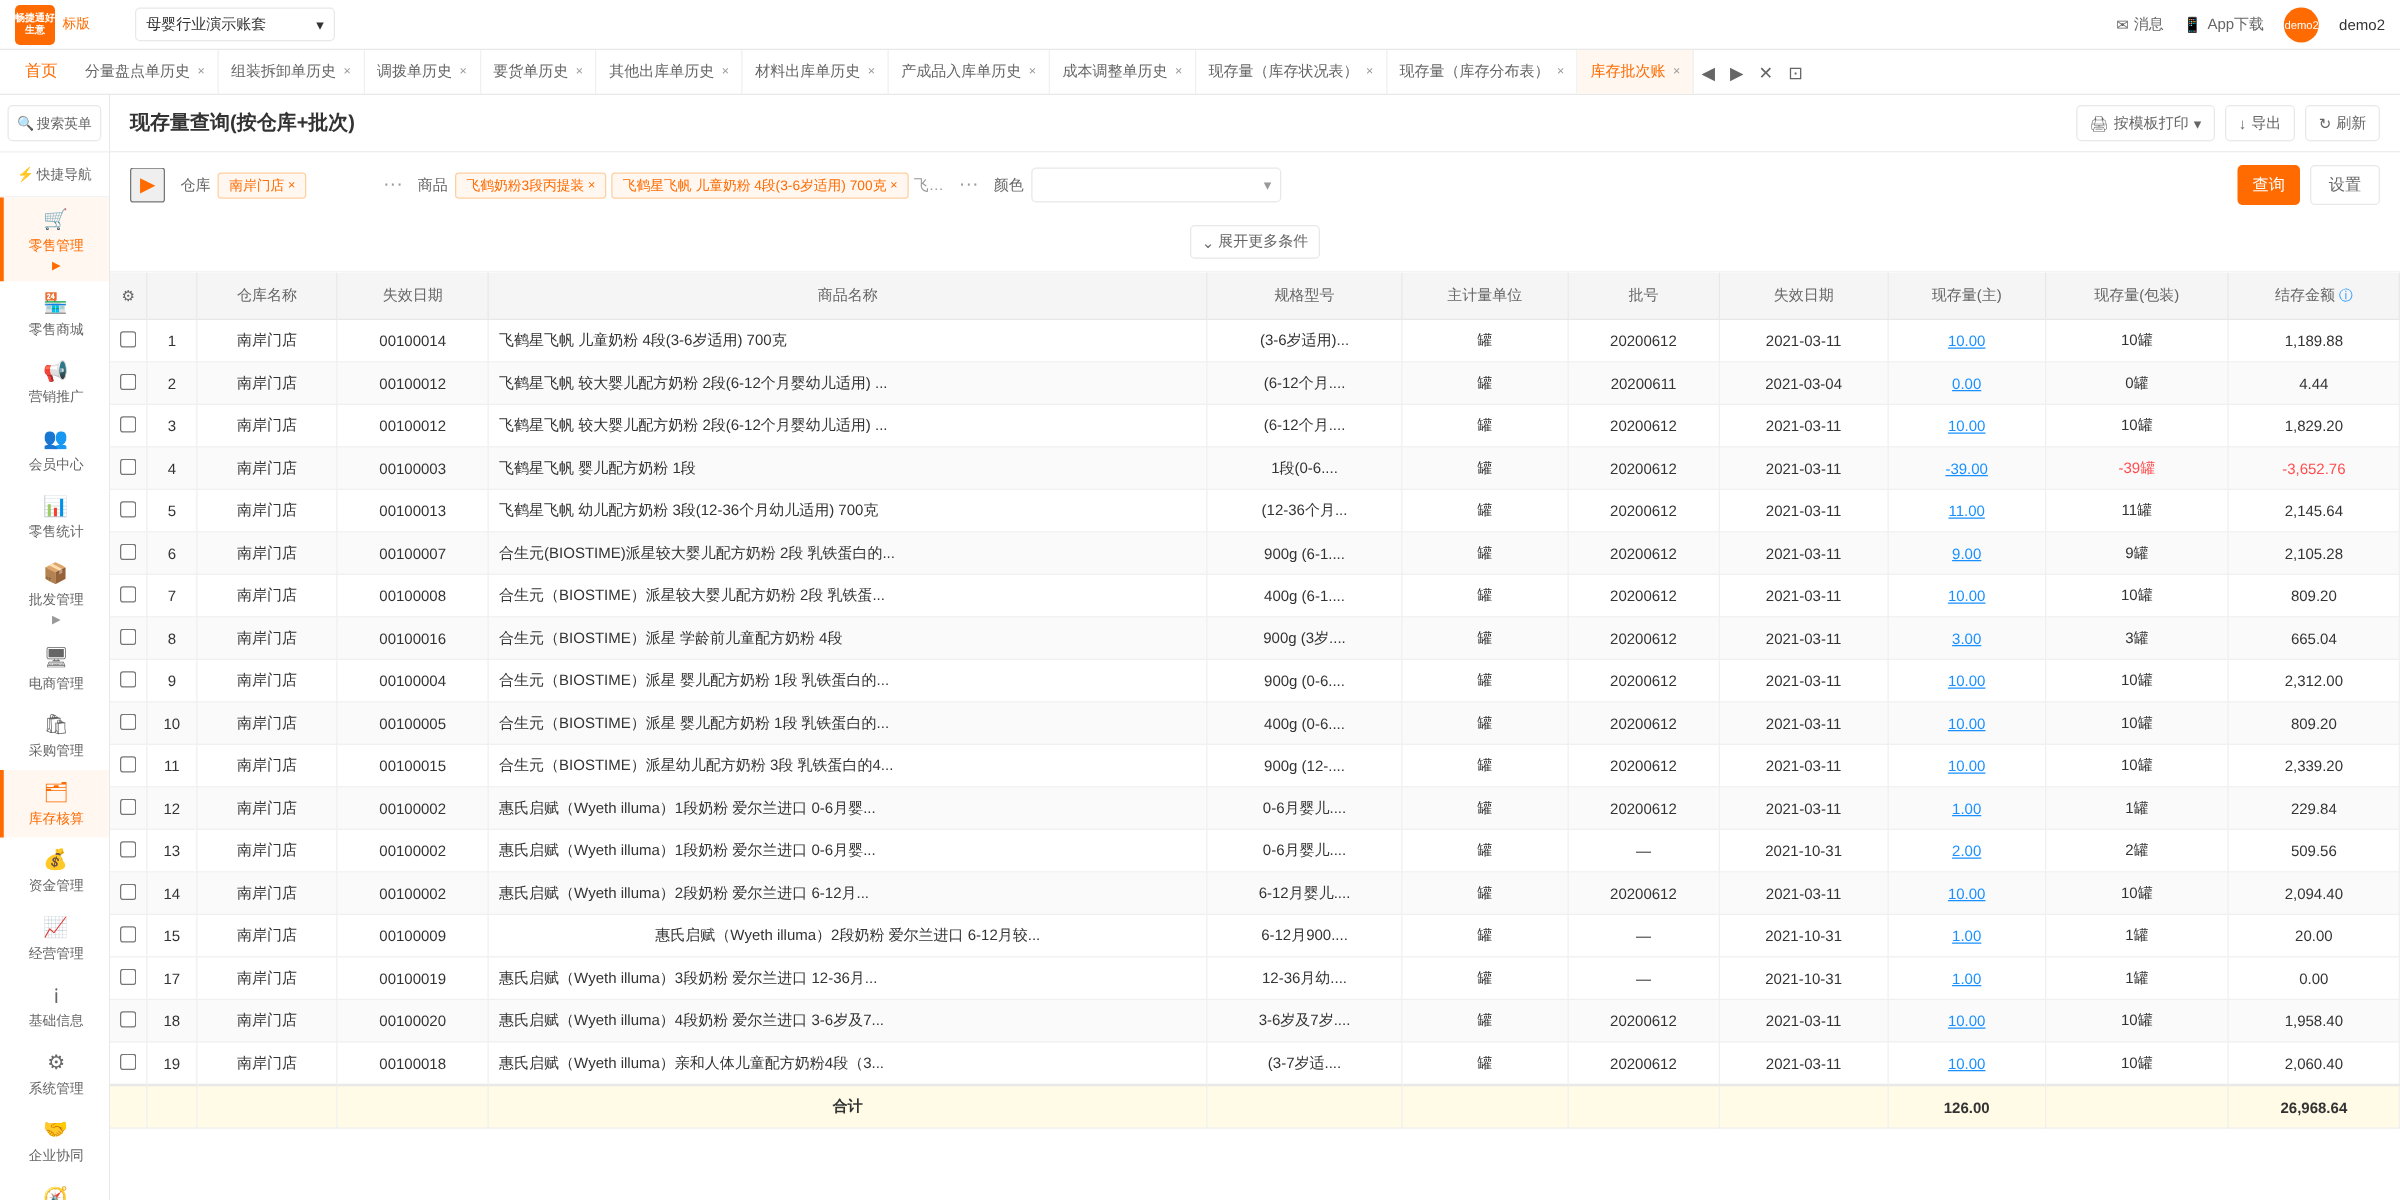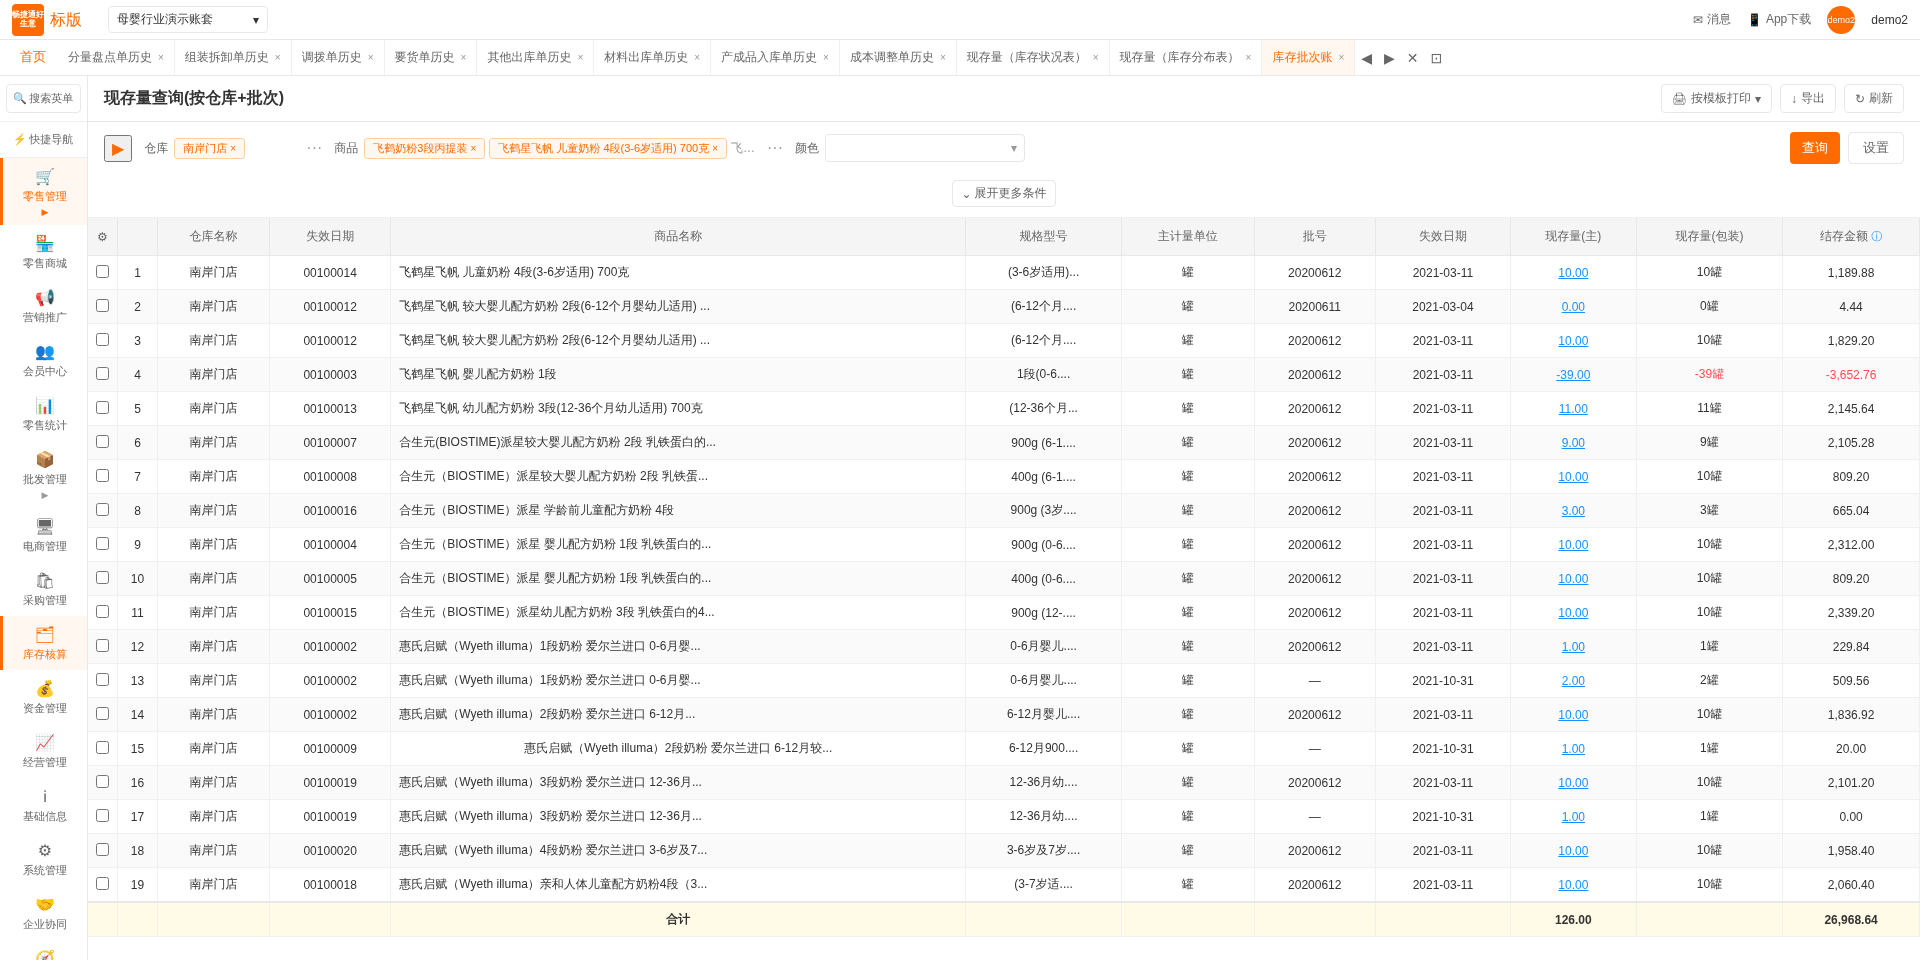--- a/index.html
+++ b/index.html
@@ -2,21 +2,21 @@
 <html><head>
   <meta charset="utf-8">
   <style>
     * { box-sizing: border-box; margin: 0; padding: 0; }
     body { font-family: 'Microsoft YaHei', Arial, sans-serif; font-size: 12px; background: #f5f5f5; color: #333; width: 1920px; min-height: 960px; overflow-x: hidden; }
 
     
     .top-bar { height: 40px; background: #fff; display: flex; align-items: center; border-bottom: 1px solid #e8e8e8; padding: 16px 12px; gap: 8px; }
     .logo-area { display: flex; align-items: center; gap: 6px; width: 88px; }
     .logo-icon { width: 32px; height: 32px; background: #ff6b00; border-radius: 4px; display: flex; align-items: center; justify-content: center; color: #fff; font-size: 10px; font-weight: bold; }
-    .logo-text { font-size: 16px; color: #ff6b00; line-height: 1.2; }
+    .logo-text { font-size: 11px; color: #ff6b00; line-height: 1.2; }
     .industry-select { display: flex; align-items: center; gap: 2px; padding: 4px 8px; border: 1px solid #e8e8e8; border-radius: 4px; cursor: pointer; font-size: 12px; color: #333; min-width: 160px; }
     .top-bar-right { margin-left: auto; display: flex; align-items: center; gap: 16px; }
     .top-action { display: flex; align-items: center; gap: 4px; cursor: pointer; color: #666; font-size: 12px; }
     .user-avatar { width: 28px; height: 28px; border-radius: 50%; background: #ff6b00; display: flex; align-items: center; justify-content: center; color: #fff; font-size: 11px; }
 
     
     .tab-bar { height: 36px; background: #fff; display: flex; align-items: center; border-bottom: 1px solid #e8e8e8; padding: 0 0 0 8px; overflow: hidden; }
     .tab-home { padding: 0 12px; height: 36px; display: flex; align-items: center; color: #ff6b00; font-size: 13px; cursor: pointer; border-bottom: 2px solid transparent; }
     .tab-item { padding: 0 10px; height: 36px; display: flex; align-items: center; gap: 4px; color: #666; font-size: 12px; cursor: pointer; border-right: 1px solid #f0f0f0; white-space: nowrap; }
     .tab-item .close-x { color: #999; font-size: 10px; margin-left: 2px; }
@@ -514,50 +514,36 @@
     <td>14</td>
     <td>南岸门店</td>
     <td>00100002</td>
     <td style="text-align:left;">惠氏启赋（Wyeth illuma）2段奶粉 爱尔兰进口 6-12月...</td>
     <td>6-12月婴儿....</td>
     <td>罐</td>
     <td>20200612</td>
     <td>2021-03-11</td>
     <td class="text-blue ">10.00</td>
     <td class="">10罐</td>
-    <td class="">1,836.92</td>
+    <td class="">2,094.40</td>
   </tr>
             <tr>
     <td><input type="checkbox" style=""></td>
     <td>15</td>
     <td>南岸门店</td>
     <td>00100009</td>
     <td style="text-align:center;">惠氏启赋（Wyeth illuma）2段奶粉 爱尔兰进口 6-12月较...</td>
     <td>6-12月900....</td>
     <td>罐</td>
     <td>—</td>
     <td>2021-10-31</td>
     <td class="text-blue ">1.00</td>
     <td class="">1罐</td>
     <td class="">20.00</td>
   </tr>
-            <tr class="row-even">
-    <td><input type="checkbox" style=""></td>
-    <td>16</td>
-    <td>南岸门店</td>
-    <td>00100019</td>
-    <td style="text-align:left;">惠氏启赋（Wyeth illuma）3段奶粉 爱尔兰进口 12-36月...</td>
-    <td>12-36月幼....</td>
-    <td>罐</td>
-    <td>20200612</td>
-    <td>2021-03-11</td>
-    <td class="text-blue ">10.00</td>
-    <td class="">10罐</td>
-    <td class="">2,101.20</td>
-  </tr>
             <tr>
     <td><input type="checkbox" style=""></td>
     <td>17</td>
     <td>南岸门店</td>
     <td>00100019</td>
     <td style="text-align:left;">惠氏启赋（Wyeth illuma）3段奶粉 爱尔兰进口 12-36月...</td>
     <td>12-36月幼....</td>
     <td>罐</td>
     <td>—</td>
     <td>2021-10-31</td>

